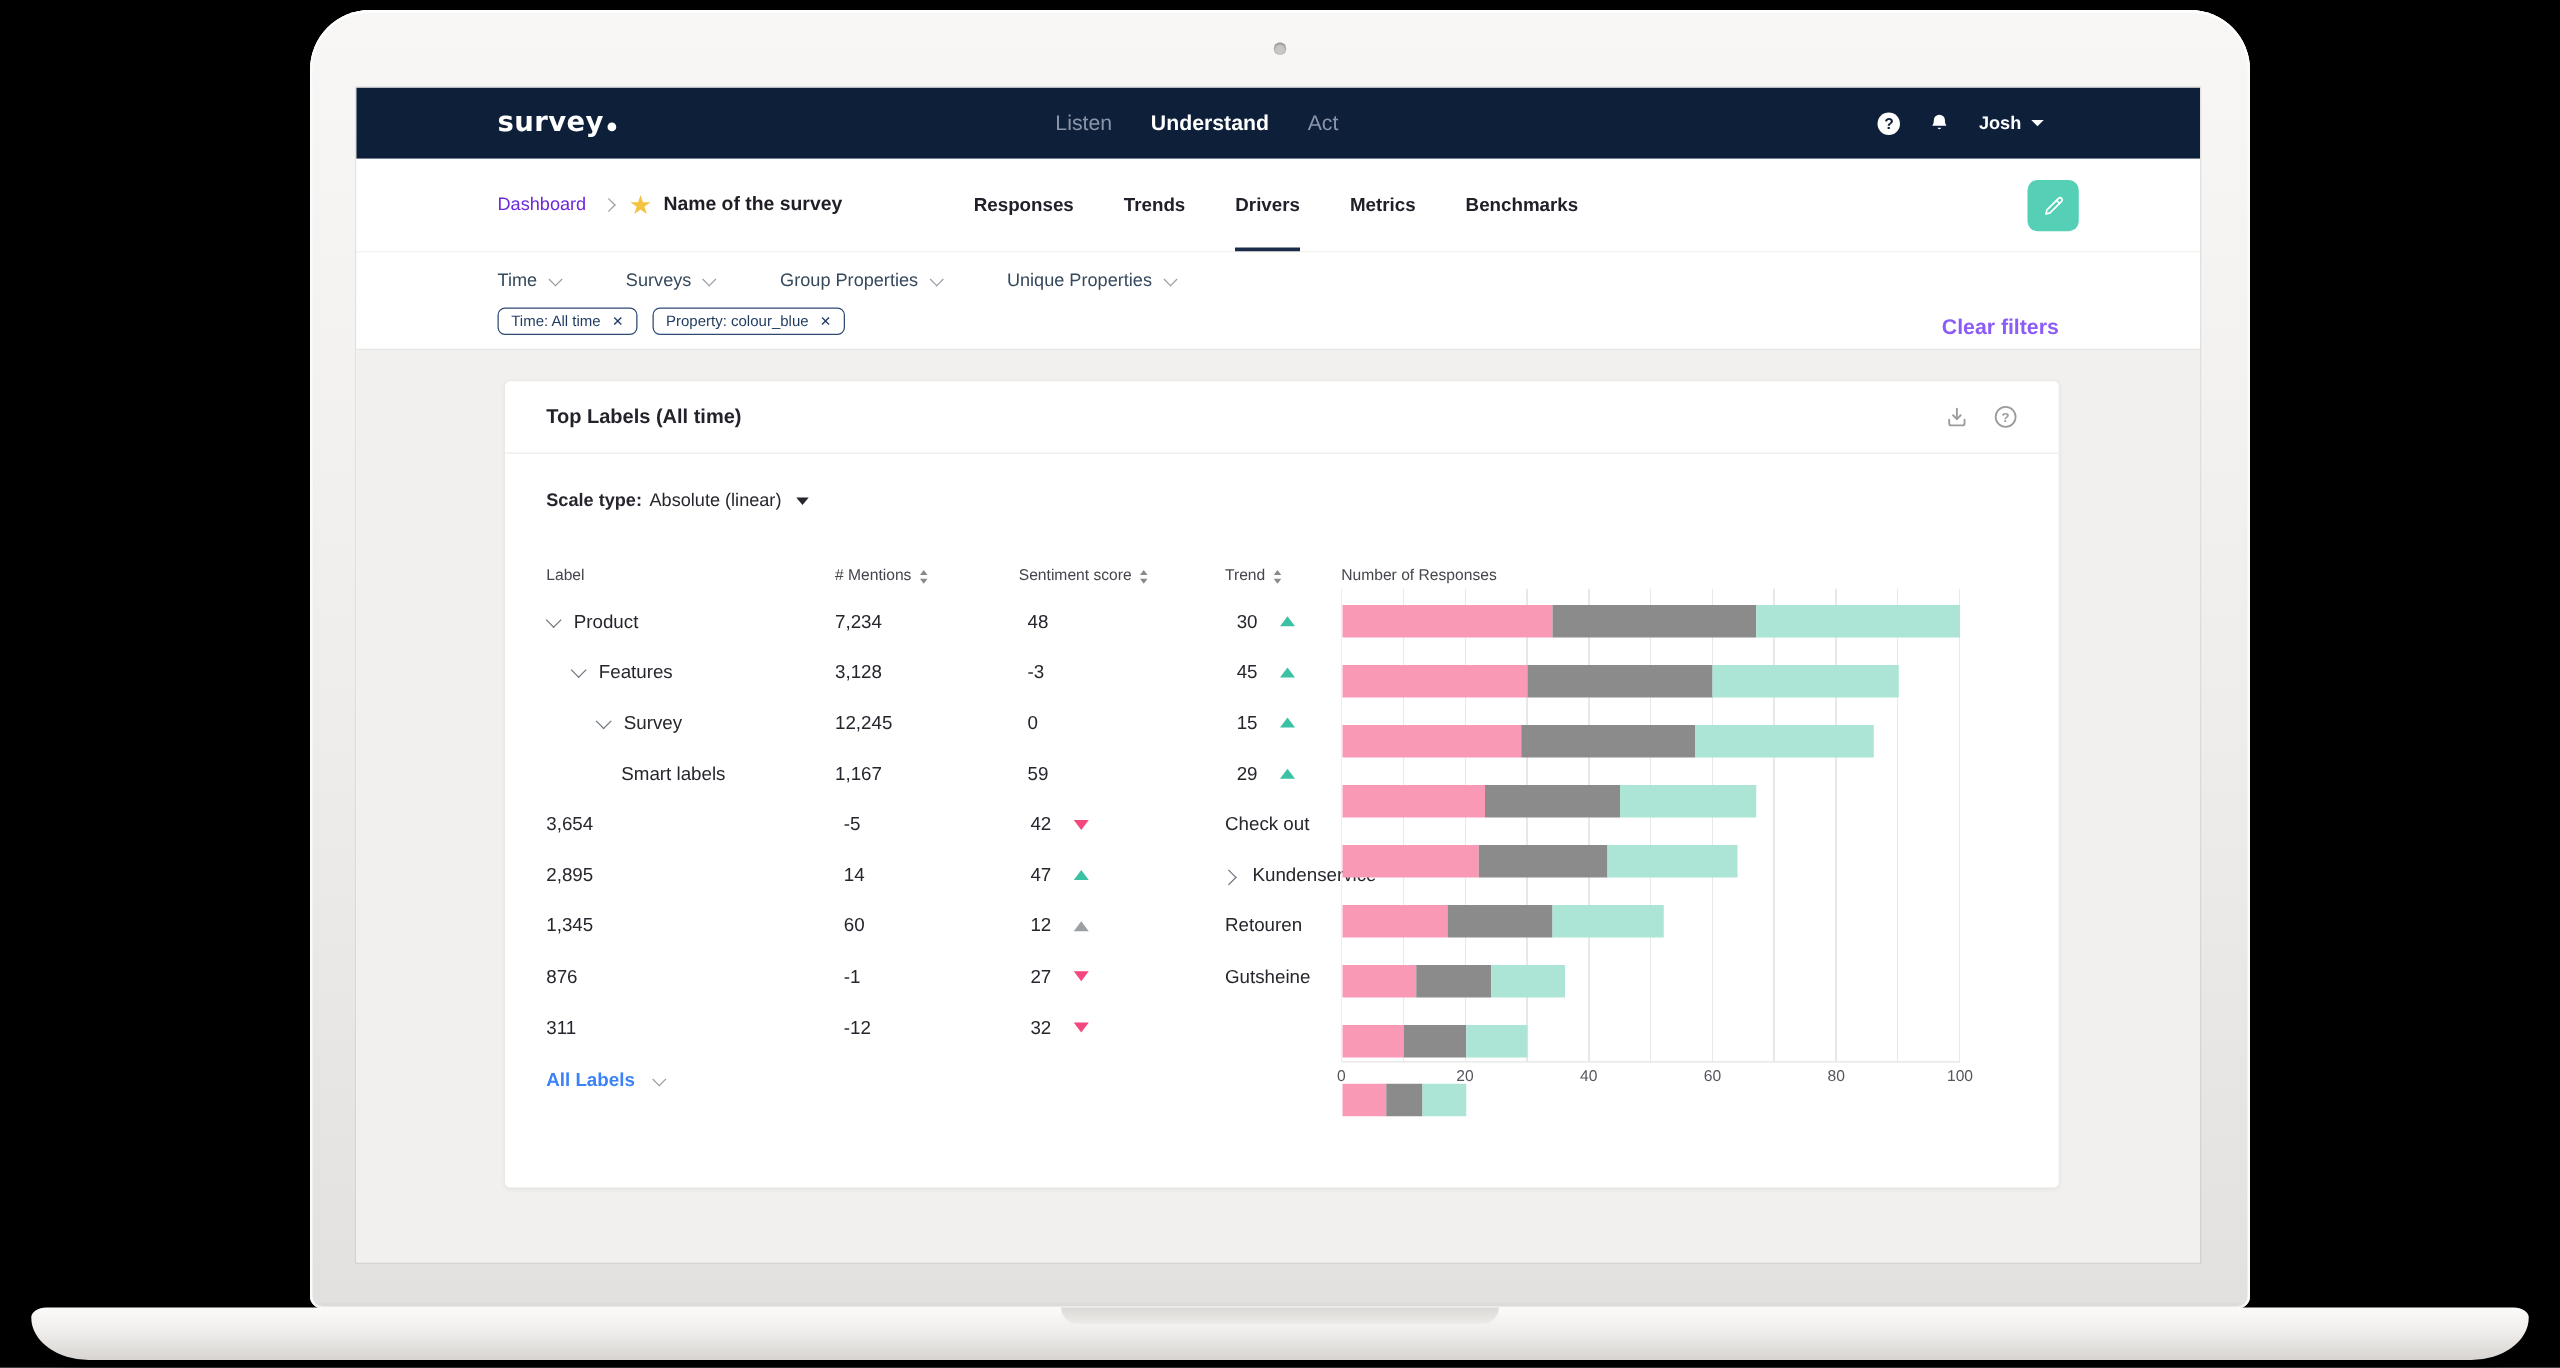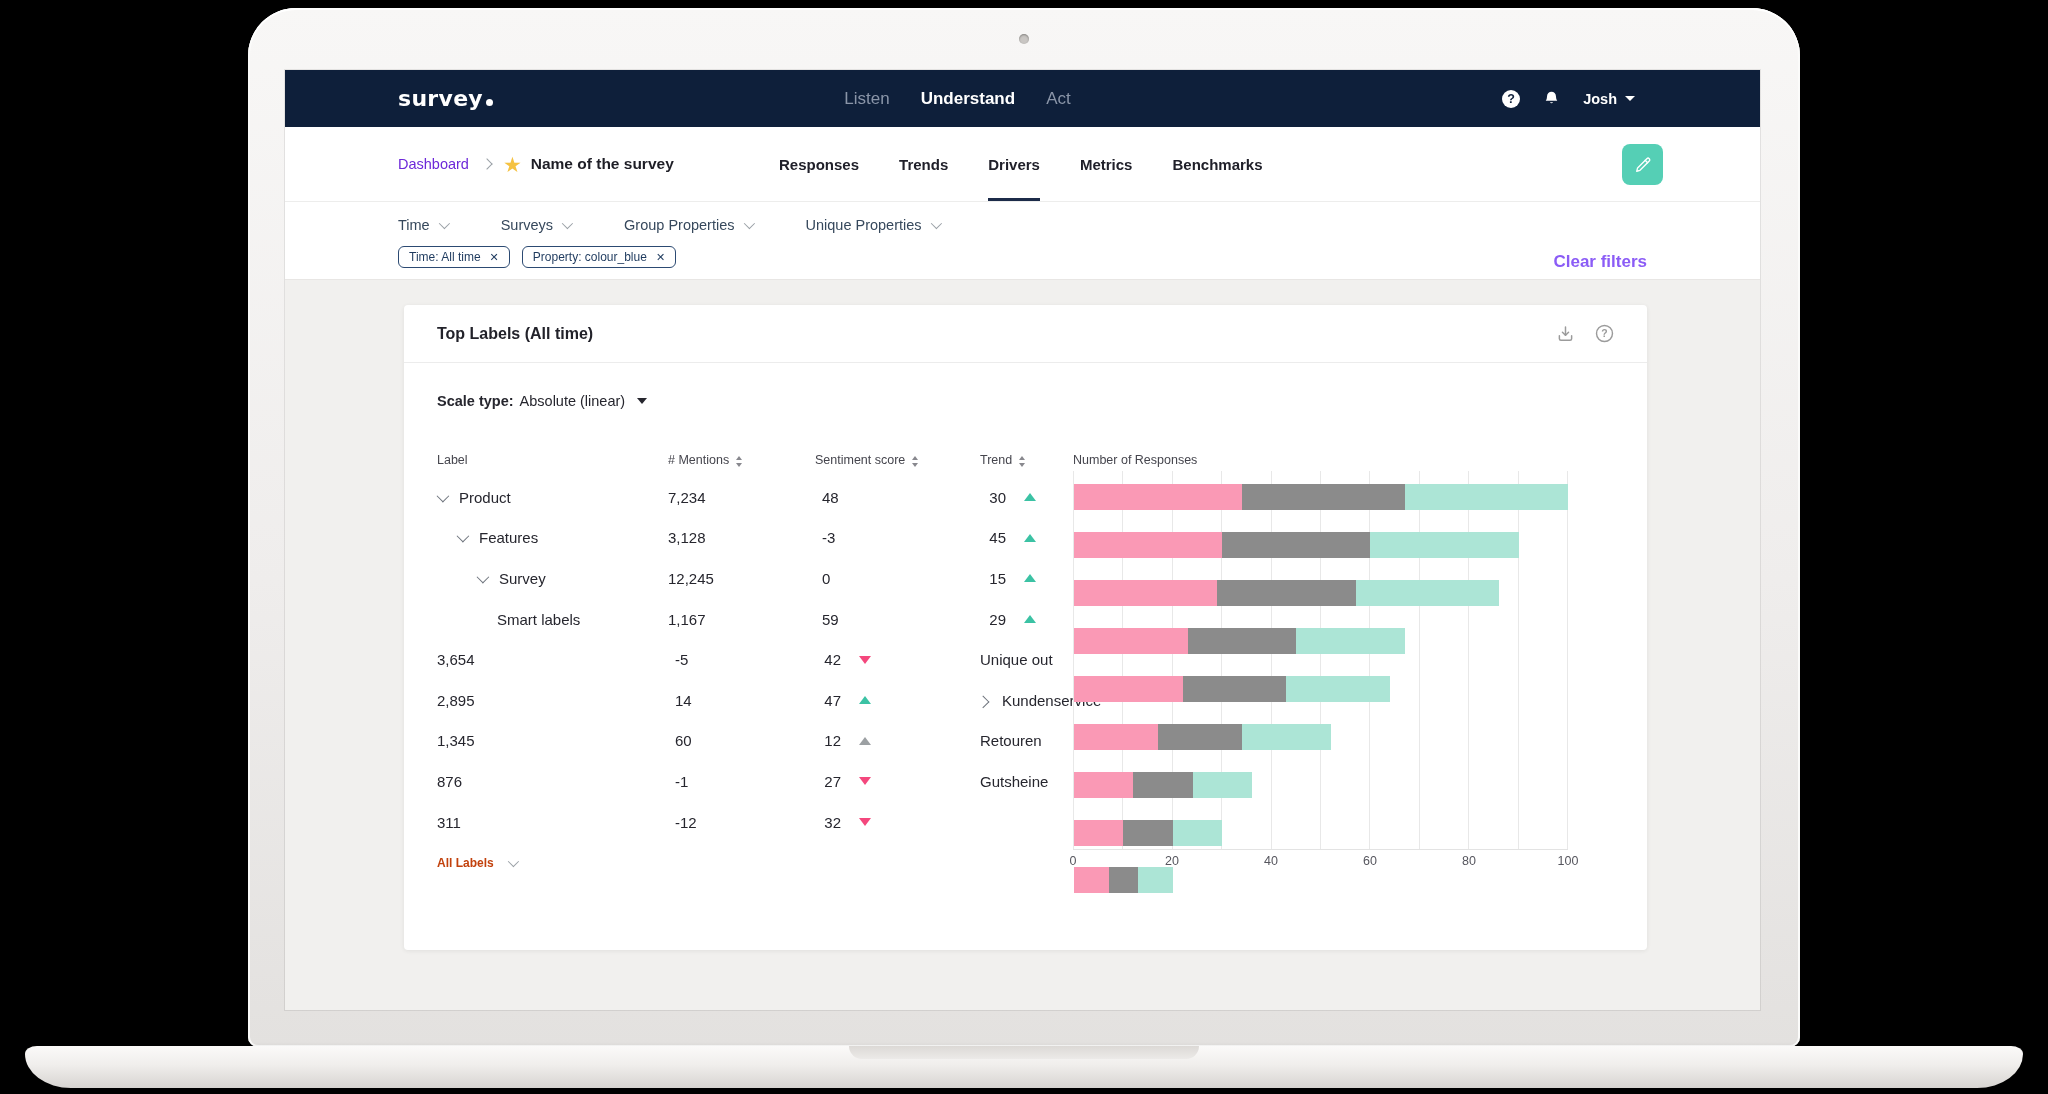--- a/index.html
+++ b/index.html
@@ -110,21 +110,21 @@
     border-bottom:1px solid #e3e3e3;box-sizing:border-box;}
   .bars{position:absolute;left:1px;top:0;width:494px;}
   .bar-row{height:40.6px;}
   .bar{margin-top:7.3px;height:26px;display:flex;width:100%;}
   .seg{height:100%;}
   .axis{position:absolute;left:0;top:calc(100% + 12px);width:495px;height:20px;
     font-size:12.5px;color:#56565e;}
   .tick{position:absolute;transform:translateX(-50%);}
 
   .card-footer{display:flex;align-items:center;padding:14px 33px 0;}
-  .all-labels{color:#c2410c;font-size:12px;font-weight:bold;cursor:pointer;}
+  .all-labels{color:#3b82f6;font-size:15px;font-weight:bold;cursor:pointer;}
   .footer-chev{margin-left:14px;}
 </style>
 </head>
 <body>
 
 <div class="bezel">
   <div class="webcam"></div>
 
   <div class="screen">
 
@@ -363,21 +363,21 @@
               <span class="tval">29</span>
               <i class="tri up" style="border-bottom-color:#3BC2A4"></i>
             </div>
   <div class="td">3,654</div>
   <div class="td td-sent">-5</div>
   <div class="td">
               <span class="tval">42</span>
               <i class="tri down" style="border-top-color:#F4477D"></i>
             </div>
   <div class="td td-label" style="padding-left:0px">
-              <span>Unique out</span>
+              <span>Check out</span>
             </div>
   <div class="td">2,895</div>
   <div class="td td-sent">14</div>
   <div class="td">
               <span class="tval">47</span>
               <i class="tri up" style="border-bottom-color:#3BC2A4"></i>
             </div>
   <div class="td td-label" style="padding-left:0px">
               <i class="rchev right"></i>
               <span>Kundenservice</span>

